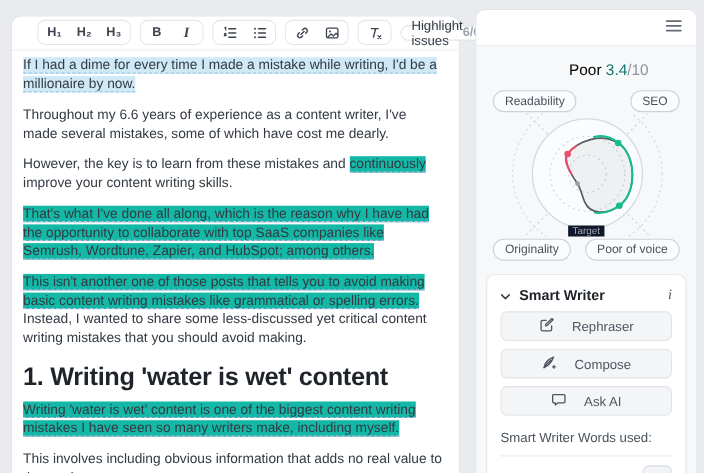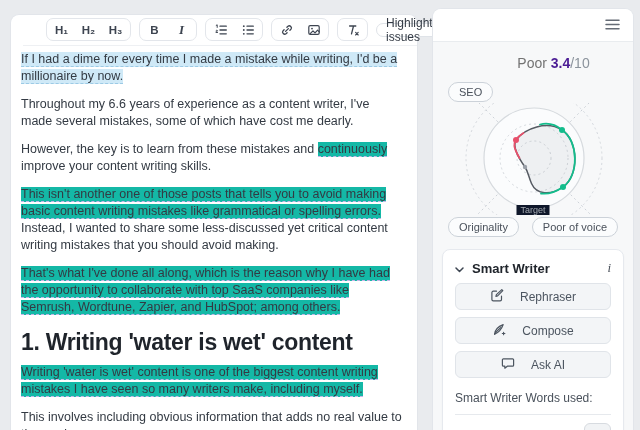--- a/index.html
+++ b/index.html
@@ -1,39 +1,39 @@
 <!DOCTYPE html>
 <html><head>
 <meta charset="utf-8">
 <style>
   html,body{margin:0;padding:0;}
   body{width:640px;height:430px;background:#e9ebee;font-family:"Liberation Sans",sans-serif;overflow:hidden;position:relative;}
   
   .editor-card{position:absolute;left:10px;top:14px;width:408px;height:420px;background:#fff;border:1px solid #e2e5ea;border-bottom:none;border-radius:9px 9px 0 0;box-sizing:border-box;}
-  .toolbar{display:flex;align-items:center;gap:8px;padding:3px 9px 4px 23px;border-bottom:1px solid #eef0f3;margin-left:12px;}
+  .toolbar{display:flex;align-items:center;gap:8px;padding:3px 9px 4px 23px;border-bottom:1px solid #eef0f3;}
   .tb-group{display:flex;align-items:center;border:1px solid #e3e6eb;border-radius:7px;padding:1px;background:#fff;}
   .tb-btn{min-width:21px;height:19px;display:flex;align-items:center;justify-content:center;font-size:11.5px;font-weight:700;color:#3d4450;padding:0 3px;border-radius:5px;cursor:pointer;}
   .tb-btn.italic{font-family:"Liberation Serif",serif;font-style:italic;font-size:13px;}
   .tb-btn svg{display:block;}
   .dropdown{margin-left:auto;display:flex;align-items:center;border:1px solid #dfe3e8;border-radius:8px;height:14px;box-sizing:border-box;padding:0 9px;width:140px;background:#fff;cursor:pointer;}
   .dd-label{font-size:12px;color:#343b45;}
   .dd-count{margin-left:auto;font-size:11.5px;color:#99a2ac;font-weight:bold;}
   .dd-chevron{margin-left:5px;display:flex;}
   
   .editor-body{padding:5px 13px 0 10px;font-size:12.5px;line-height:17px;color:#333a43;}
   .editor-body p{margin:0 0 11px 0;}
   .editor-body h1{font-size:23px;line-height:30px;margin:1px 0 7px 0;color:#1f242b;font-weight:700;letter-spacing:-0.3px;}
   .hl-blue{background:#cfe9f7;border-bottom:1px dashed #9ccae5;}
   .hl-purple{background:#14b8a6;border-bottom:1px dashed #c6b5e8;}
   
   .sidebar{position:absolute;left:432px;top:8px;width:202px;height:426px;background:#f7f8f9;border:1px solid #e2e5ea;border-bottom:none;border-radius:9px 9px 0 0;box-sizing:border-box;overflow:hidden;}
   .sb-header{height:32px;background:#fff;border-bottom:1px solid #e9ecef;display:flex;align-items:center;justify-content:flex-end;padding:0 13px;}
   .score{text-align:center;margin-top:13px;font-size:14px;}
-  .score-label{color:#737373;padding-left:41px;}
-  .score-value{color:#4c1d95;font-weight:700;}
+  .score-label{color:#000000;padding-left:41px;}
+  .score-value{color:#0f766e;font-weight:400;}
   .score-max{color:#8b939c;}
   .pill-row{display:flex;justify-content:space-between;padding:0 15px;margin-top:11px;position:relative;z-index:2;}
   .pill{border:1px solid #ccd2d9;border-radius:11px;padding:3px 10px;font-size:11px;color:#4a515b;background:#fbfcfd;cursor:pointer;}
   .radar-wrap{position:relative;height:112px;margin-top:1px;}
   .radar-wrap svg{position:absolute;left:6px;top:0;}
   .target-label{position:absolute;left:50%;bottom:0px;transform:translateX(-50%);font-size:9px;color:#a3a9b0;background:#0f172a;padding:0 4px;z-index:2;}
   .pill-row.bottom{margin-top:2px;text-align:center;}
   
   .sw-card{margin:12px 9px 0 9px;background:#fff;border:1px solid #e6e9ee;border-radius:8px;padding:10px 12px 12px 12px;box-shadow:0 1px 2px rgba(20,30,40,.04);}
   .sw-header{display:flex;align-items:center;gap:8px;font-size:13px;font-weight:700;color:#20252c;}
@@ -118,41 +118,42 @@
           <svg width="10" height="7" viewBox="0 0 10 7" fill="none" stroke="#3e4652" stroke-width="1.6" stroke-linecap="round" stroke-linejoin="round">
             <path d="M1.5 1.5L5 5l3.5-3.5"></path>
           </svg>
         </span>
     </div>
   </div>
   <div class="editor-body" id="editor-body">
       <p><span class="hl-blue">If I had a dime for every time I made a mistake while writing, I'd be a millionaire by now.</span></p>
       <p><span>Throughout my 6.6 years of experience as a content writer, I've made several mistakes, some of which have cost me dearly.</span></p>
       <p><span>However, the key is to learn from these mistakes and </span><span class="hl-purple">continuously</span><span> improve your content writing skills.</span></p>
+      <p><span class="hl-purple">That's what I've done all along, which is the reason why I have had the opportunity to collaborate with top SaaS companies like Semrush, Wordtune, Zapier, and HubSpot; among others.</span></p>
       <p><span class="hl-purple">This isn't another one of those posts that tells you to avoid making basic content writing mistakes like grammatical or spelling errors.</span><span> Instead, I wanted to share some less-discussed yet critical content writing mistakes that you should avoid making.</span></p>
-      <p><span class="hl-purple">That's what I've done all along, which is the reason why I have had the opportunity to collaborate with top SaaS companies like Semrush, Wordtune, Zapier, and HubSpot; among others.</span></p>
       <h1><span>1. Writing 'water is wet' content</span></h1>
       <p><span class="hl-purple">Writing 'water is wet' content is one of the biggest content writing mistakes I have seen so many writers make, including myself.</span></p>
       <p><span>This involves including obvious information that adds no real value to the readers.</span></p>
     </div>
 </div>
 
 <div class="sidebar">
   <div class="sb-header">
     <span><svg width="15" height="11" viewBox="0 0 15 11" stroke="#646b75" stroke-width="1.5" stroke-linecap="round">
           <path d="M1 1.2h13M1 5.5h13M1 9.8h13"></path>
         </svg></span>
   </div>
 
   <div class="score">
     <span class="score-label">Poor</span>
     <span class="score-value">3.4</span><span class="score-max">/10</span>
   </div>
 
   <div class="pill-row">
+    <span class="pill">Readability</span>
     <span class="pill">SEO</span>
   </div>
 
   <div class="radar-wrap">
     <svg width="190" height="112" viewBox="0 0 190 112">
 
       <line x1="15" y1="-25" x2="175" y2="135" stroke="#cdd2d8" stroke-width="1" stroke-dasharray="2,3"></line>
       <line x1="175" y1="-25" x2="15" y2="135" stroke="#cdd2d8" stroke-width="1" stroke-dasharray="2,3"></line>
 
       <circle cx="95" cy="55" r="68" fill="none" stroke="#d3d7dc" stroke-width="1" stroke-dasharray="2,3"></circle>

